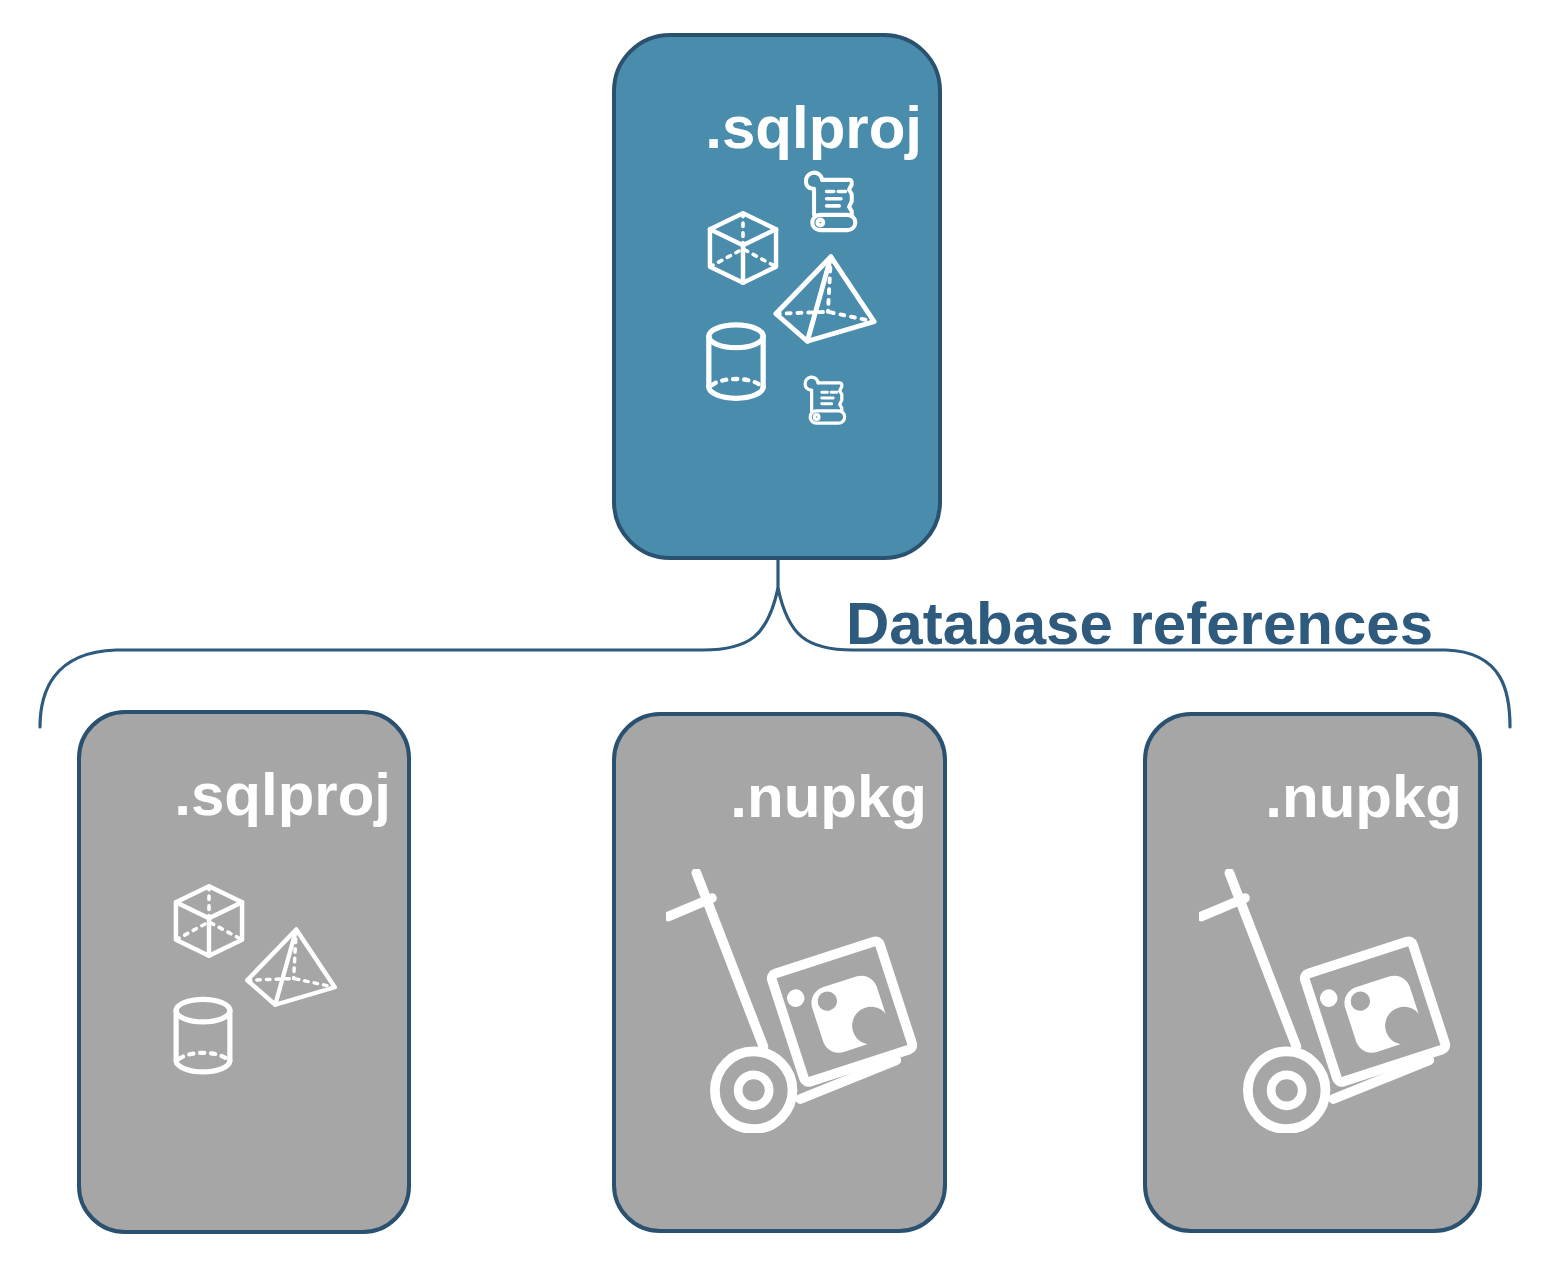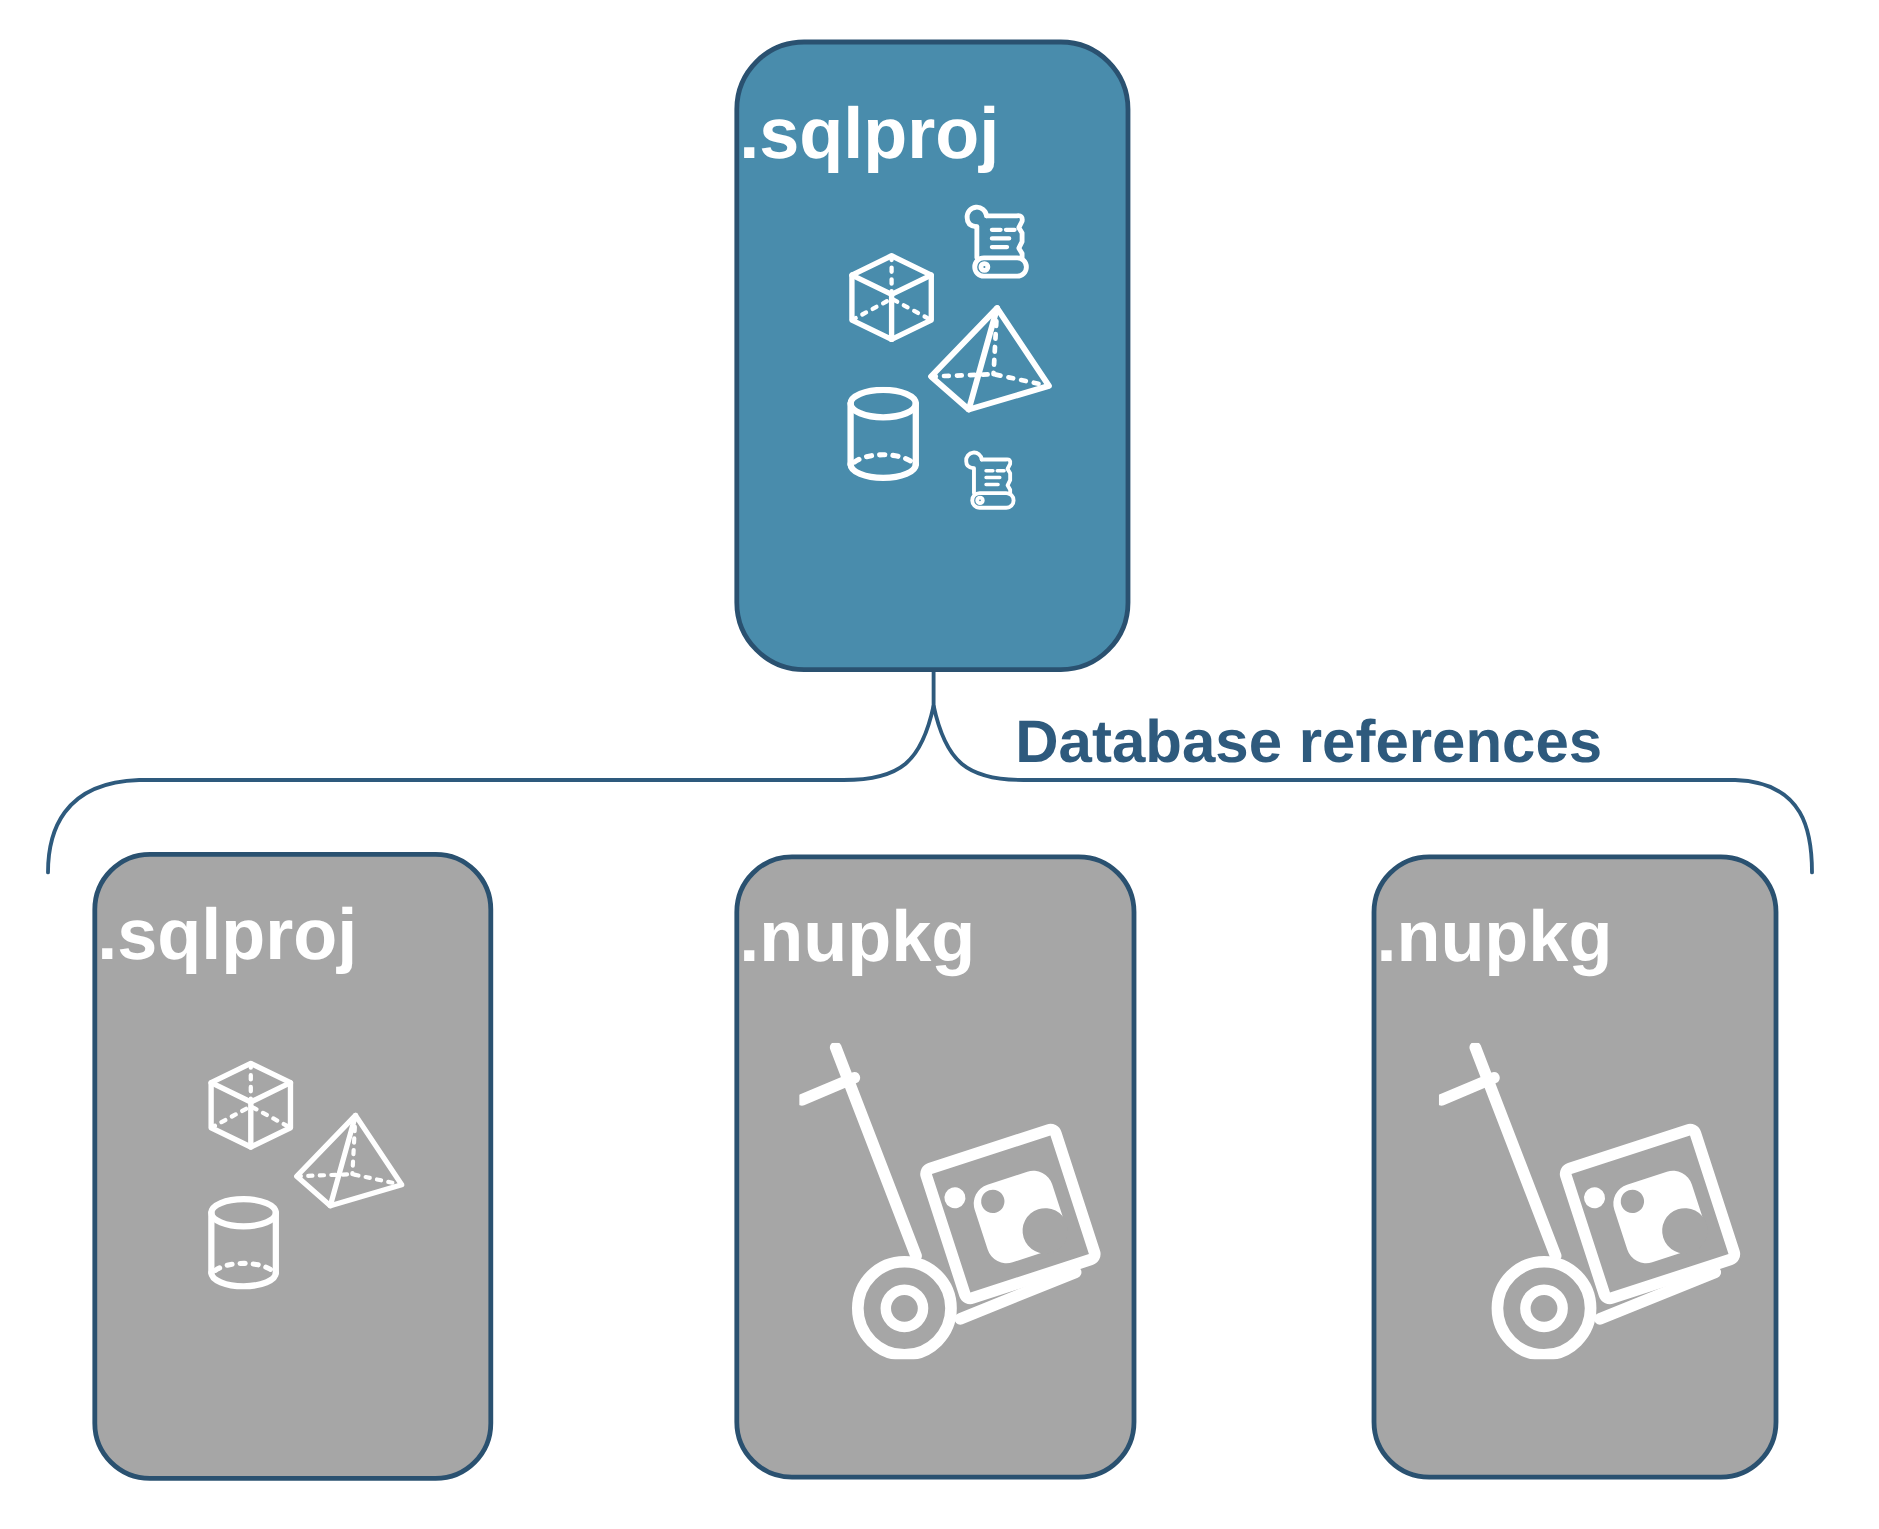--- a/index.html
+++ b/index.html
@@ -20,40 +20,40 @@
     left:612px;top:33px;width:330px;height:527px;
     background:#498CAC;border-radius:58px;
   }
   .node--ref{
     background:#A6A6A6;border-radius:48px;
   }
   .node--ref1{left:77px;top:710px;width:334px;height:524px;}
   .node--ref2{left:612px;top:712px;width:335px;height:521px;}
   .node--ref3{left:1143px;top:712px;width:339px;height:521px;}
   .node__label{
-    margin:0;
-    text-align:left;
+    margin:16px;
+    text-align:right;
     font-weight:700;
     font-size:60px;
     line-height:1.15;
     color:#ffffff;
     letter-spacing:0px;
   }
   .node--primary .node__label{padding-top:40px;}
   .node--ref .node__label{padding-top:30px;}
   .icon{position:absolute;color:#ffffff;display:block;}
   .connector{
     position:absolute;left:0;top:0;width:1566px;height:1274px;
     pointer-events:none;
   }
   .connector-label{
     position:absolute;
     left:846px;top:588px;
     font-weight:700;
-    font-size:50px;
+    font-size:60px;
     line-height:1.2;
     color:#2E5A7D;
     white-space:nowrap;
   }
   .defs-holder{position:absolute;width:0;height:0;overflow:hidden;}
 </style>
 </head>
 <body>
 
 <div class="canvas">

